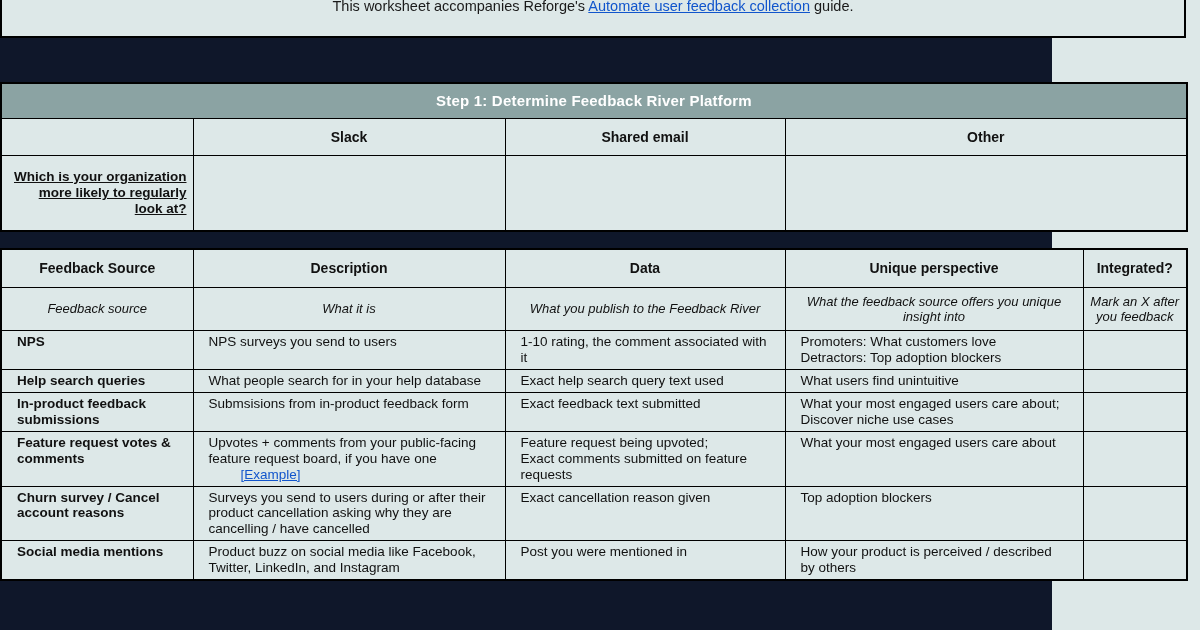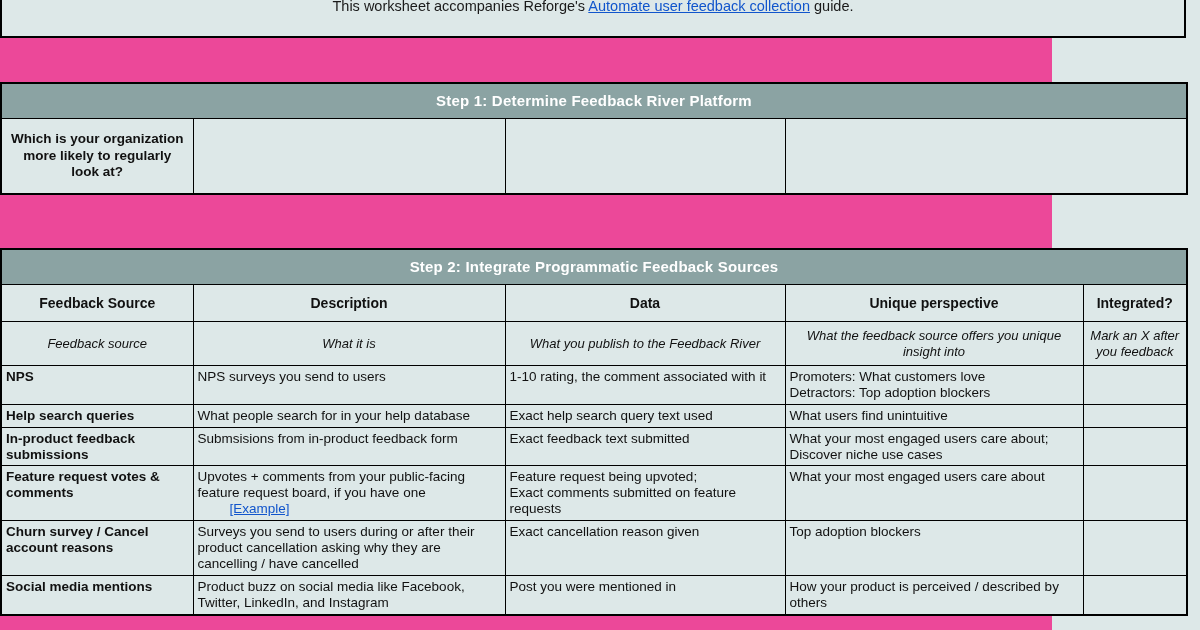--- a/index.html
+++ b/index.html
@@ -8,21 +8,21 @@
     background: #dde8e8;
     width: 1200px;
     height: 630px;
     overflow: hidden;
     font-family: "Liberation Sans", sans-serif;
   }
   .page {
     position: relative;
     width: 1052px;
     height: 630px;
-    background: #ec4899;
+    background: #0f172a;
   }
 
   
   .intro-box {
     position: absolute;
     left: 0px;
     top: -34px;
     width: 1186px;
     height: 72px;
     border: 2px solid #000;
@@ -45,21 +45,21 @@
 
   
   table {
     border-collapse: collapse;
     table-layout: fixed;
     background: #dde8e8;
   }
   td, th {
     border: 1px solid #000;
     vertical-align: top;
-    padding: 3px 4px;
+    padding: 3px 15px;
     font-size: 13.5px;
     color: #111;
     line-height: 1.18;
     background: #dde8e8;
   }
   .band {
     background: #8ba3a3;
     text-align: center;
     font-weight: bold;
     font-size: 15px;
@@ -80,25 +80,26 @@
     text-align: center;
     font-size: 13px;
     padding: 6px 6px;
     vertical-align: middle;
   }
   .rowlabel {
     font-weight: bold;
   }
   .q-label {
     font-weight: bold;
-    text-align: center;
+    text-align: right;
     vertical-align: middle;
     font-size: 13.5px;
     line-height: 1.2;
     padding: 4px 6px;
+    text-decoration: underline;
   }
   .cell-empty { }
 
   .step1-wrap {
     position: absolute;
     left: 0px;
     top: 82px;
     width: 1186px;
   }
   .step2-wrap {
@@ -136,20 +137,26 @@
     <table class="outer-border">
       <colgroup>
         <col style="width:192px">
         <col style="width:312px">
         <col style="width:280px">
         <col style="width:402px">
       </colgroup>
       <tbody>
         <tr>
           <td class="band" colspan="4">Step 1: Determine Feedback River Platform</td>
+        </tr>
+        <tr>
+          <td class="colhead"></td>
+          <td class="colhead">Slack</td>
+          <td class="colhead">Shared email</td>
+          <td class="colhead">Other</td>
         </tr>
         <tr>
           <td class="q-label" style="height:66px">Which is your organization more likely to regularly look at?</td>
           <td class="cell-empty"></td>
           <td class="cell-empty"></td>
           <td class="cell-empty"></td>
         </tr>
       </tbody>
     </table>
   </div>
@@ -158,23 +165,20 @@
     <table class="outer-border">
       <colgroup>
         <col style="width:192px">
         <col style="width:312px">
         <col style="width:280px">
         <col style="width:298px">
         <col style="width:104px">
       </colgroup>
       <tbody>
         <tr>
-          <td class="band" colspan="5">Step 2: Integrate Programmatic Feedback Sources</td>
-        </tr>
-        <tr>
           <td class="colhead">Feedback Source</td>
           <td class="colhead">Description</td>
           <td class="colhead">Data</td>
           <td class="colhead">Unique perspective</td>
           <td class="colhead">Integrated?</td>
         </tr>
         <tr>
           <td class="hint">Feedback source</td>
           <td class="hint">What it is</td>
           <td class="hint">What you publish to the Feedback River</td>

